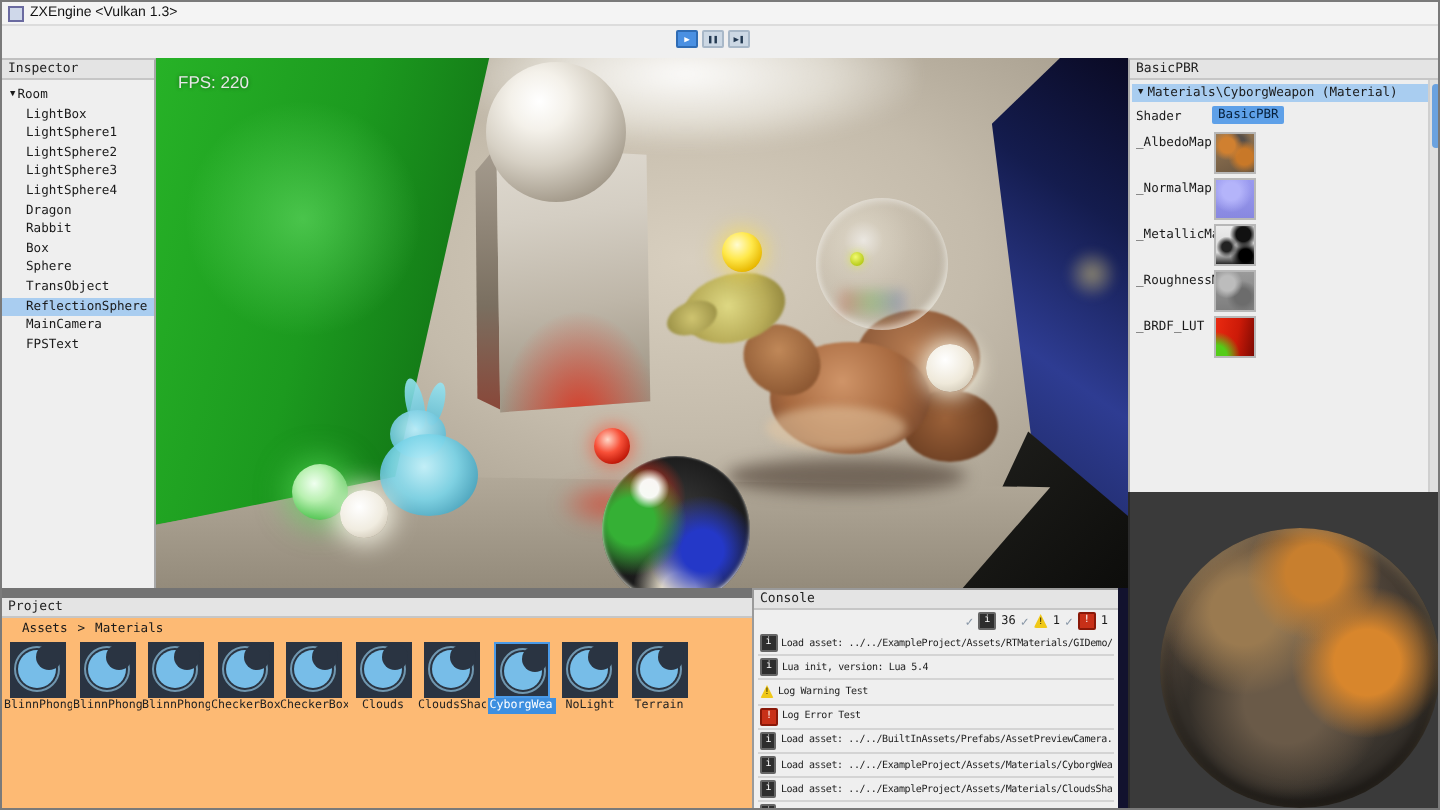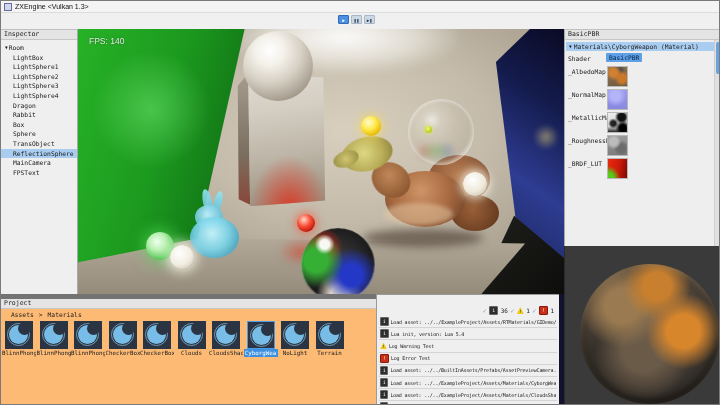--- a/index.html
+++ b/index.html
@@ -238,21 +238,21 @@
       <div class="ear1"></div>
         <div class="ear2"></div>
         <div class="rhead"></div>
         <div class="rbody"></div>
     </div>
     <div class="sphere greenball"></div>
     <div class="sphere whiteL"></div>
     <div class="sphere redball"></div>
     <div class="redglow"></div>
     <div class="sphere mirror"></div>
-    <div class="fps">FPS: 140</div>
+    <div class="fps">FPS: 220</div>
   </div>
 
   <div class="inspector">
     <div class="ptitle">BasicPBR</div>
     <div class="ihead"><span class="arr">▼</span><span>Materials\CyborgWeapon (Material)</span></div>
     <div class="irow" style="top:25px;">Shader</div>
     <div class="shaderbtn" style="top:23px;">BasicPBR</div>
     <div class="irow" style="top:38px;">_AlbedoMap</div>
     <div class="tthumb t-albedo" style="top:36px;"></div>
     <div class="irow" style="top:61px;">_NormalMap</div>
@@ -359,20 +359,21 @@
               <div class="ring"></div>
               <div class="ball"></div>
               <div class="cres"></div>
             </div>
             <div class="plabel">Terrain</div>
           </div>
       </div>
     </div>
 
     <div class="console">
+      <div class="ptitle">Console</div>
       <div class="cfilters">
         <span class="check">✓</span>
         <span class="cicon ci-info">i</span>
         <span>36</span>
         <span class="check">✓</span>
         <span class="cicon ci-warn">!</span>
         <span>1</span>
         <span class="check">✓</span>
         <span class="cicon ci-error">!</span>
         <span>1</span>

